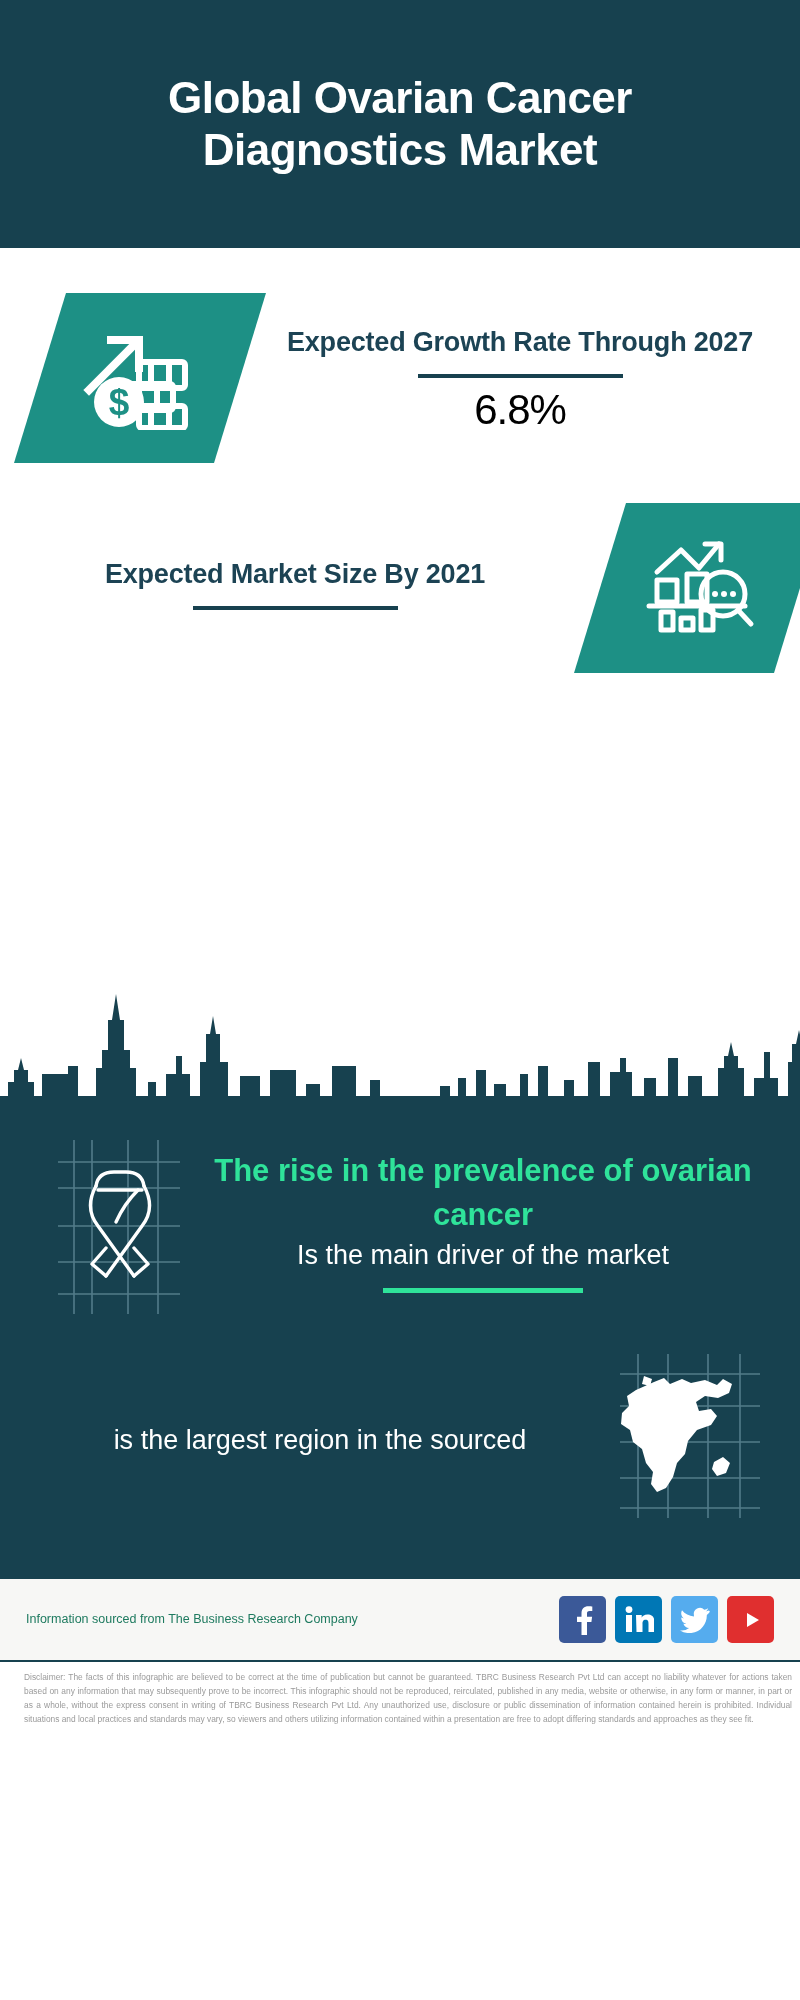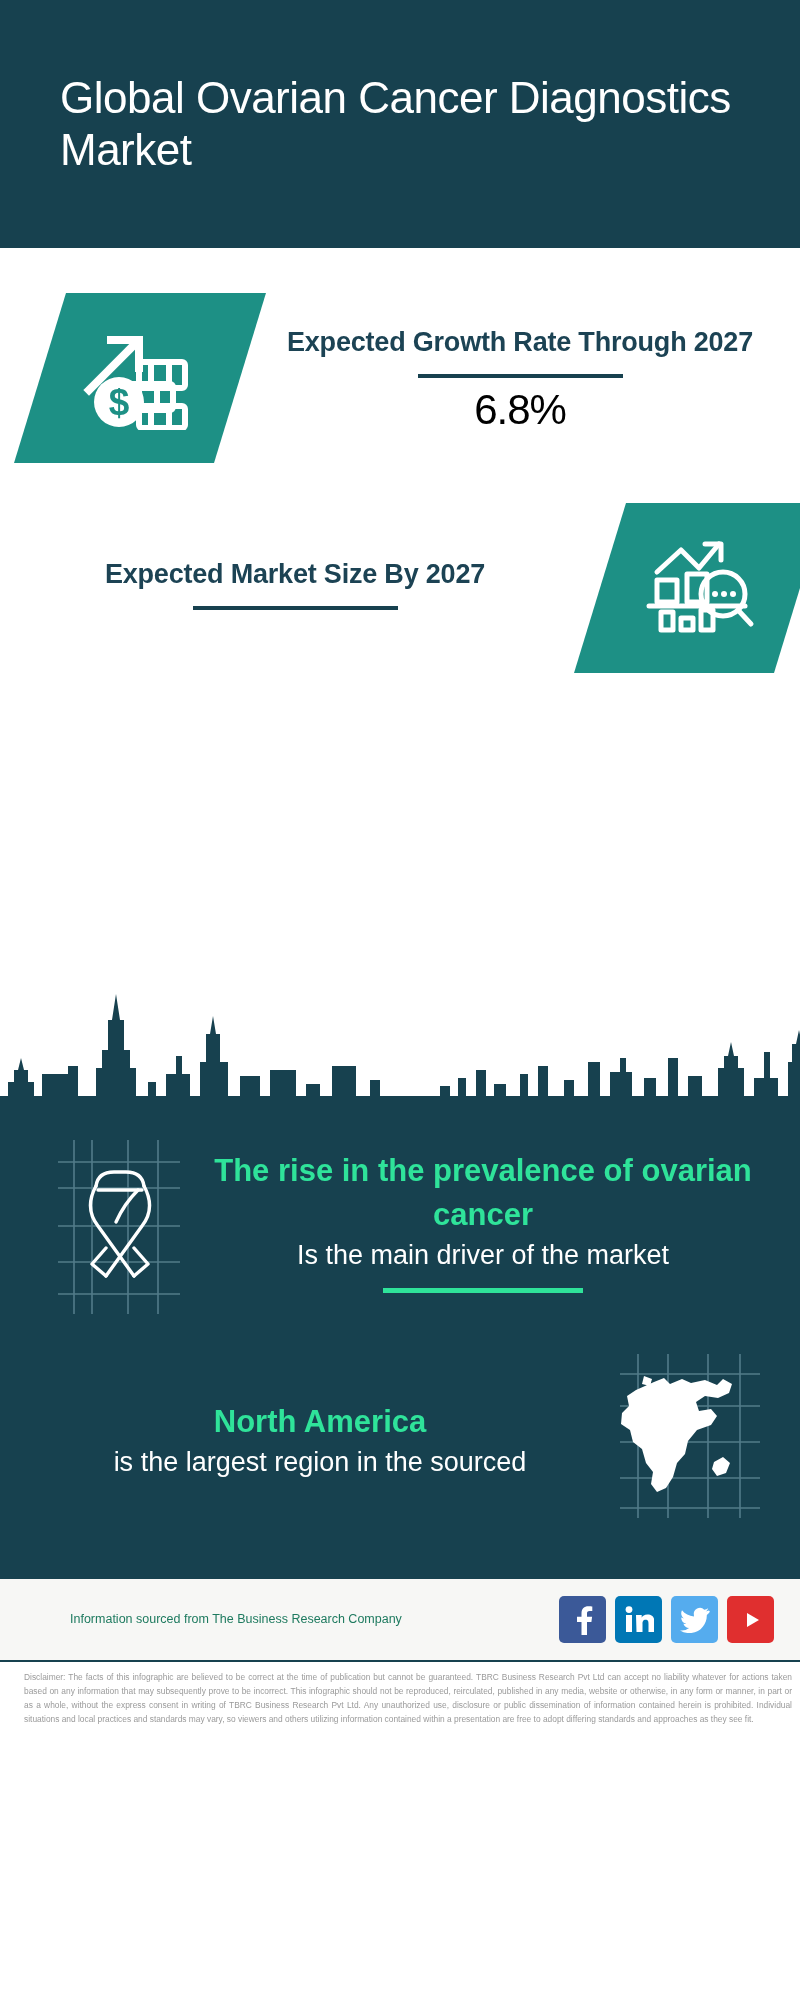--- a/index.html
+++ b/index.html
@@ -14,22 +14,23 @@
   
   .header {
     background:#17414f;
     height:248px;
     display:flex; align-items:center; justify-content:center;
     padding:0 60px;
   }
   .header h1 {
     color:#ffffff;
     font-size:44px;
-    font-weight:normal;
+    font-weight:bold;
     line-height:1.18;
+    text-align:center;
     letter-spacing:-0.5px;
   }
 
   
   .stats { background:#ffffff; padding:0; position:relative; height:730px; }
 
   .stat-row { display:flex; align-items:center; }
 
   .row-growth { padding:45px 0 0 0; }
   .row-size   { padding:40px 0 0 0; }
@@ -86,21 +87,21 @@
 
   
   .footer-bar {
     background:#f7f7f5;
     border-top:3px solid #17414f;
     border-bottom:2px solid #17414f;
     height:86px;
     display:flex; align-items:center;
     padding:0 26px;
   }
-  .source { color:#1e7a5f; font-size:12.5px; line-height:1.75; flex:1;margin-left:44px; }
+  .source { color:#1e7a5f; font-size:12.5px; line-height:1.75; flex:1; }
   .socials { display:flex; gap:9px; align-items:center; }
   .sq {
     width:47px; height:47px; border-radius:5px;
     display:flex; align-items:center; justify-content:center;
   }
 
   .disclaimer {
     padding:9px 8px 0 24px;
     color:#9a9a9a; font-size:8.4px; line-height:1.65;
     text-align:justify;
@@ -138,21 +139,21 @@
     </div>
     <div class="stat-text">
       <div class="stat-title">Expected Growth Rate Through 2027</div>
       <div class="divider"></div>
       <div class="stat-value">6.8%</div>
     </div>
   </div>
 
   <div class="stat-row row-size">
     <div class="stat-text">
-      <div class="stat-title">Expected Market Size By 2027</div>
+      <div class="stat-title">Expected Market Size By 2021</div>
       <div class="divider"></div>
     </div>
     <div class="plate plate-right">
       <span class="glyph">
         <svg width="118" height="108" viewBox="0 0 118 108">
           <g fill="none" stroke="#ffffff" stroke-width="5" stroke-linecap="round" stroke-linejoin="round">
             <path d="M16 40 L40 18 L58 36 L78 12"></path>
             <path d="M64 12 h16 v16"></path>
             <rect x="16" y="48" width="20" height="22"></rect>
             <rect x="46" y="42" width="20" height="28"></rect>
@@ -201,21 +202,20 @@
     </div>
     <div class="copy">
       <div class="hl">The rise in the prevalence of ovarian cancer</div>
       <div class="sub">Is the main driver of the market</div>
       <div class="green-rule"></div>
     </div>
   </div>
 
   <div class="panel panel-region">
     <div class="copy">
-      <div class="hl">North America</div>
       <div class="sub">is the largest region in the sourced</div>
     </div>
     <div class="grid-icon">
       <svg width="160" height="175" viewBox="0 0 160 175">
         <g stroke="#5c8694" stroke-width="1.6" opacity="0.85">
           <path d="M10 28 H150 M10 60 H150 M10 96 H150 M10 132 H150 M10 162 H150"></path>
           <path d="M28 8 V172 M58 8 V172 M98 8 V172 M130 8 V172"></path>
         </g>
         <path fill="#ffffff" d="M44 36 l10 -4 6 6 12 -5 9 4 14 -3 12 5 6 -6 9 5 -3 9 -11 5 -13 -2 -9 6 3 9 12 -2 6 7 -6 9 -14 5 -9 11 -3 13 -8 9 -4 14 -7 11 -9 4 -6 -8 2 -12 -7 -9 -4 -14 -9 -7 -3 -12 -9 -6 1 -11 7 -7 -2 -10 9 -6z M104 116 l9 -5 7 6 -4 10 -9 3 -5 -7z M34 30 l8 3 -2 7 -8 -2z"></path>
       </svg>

